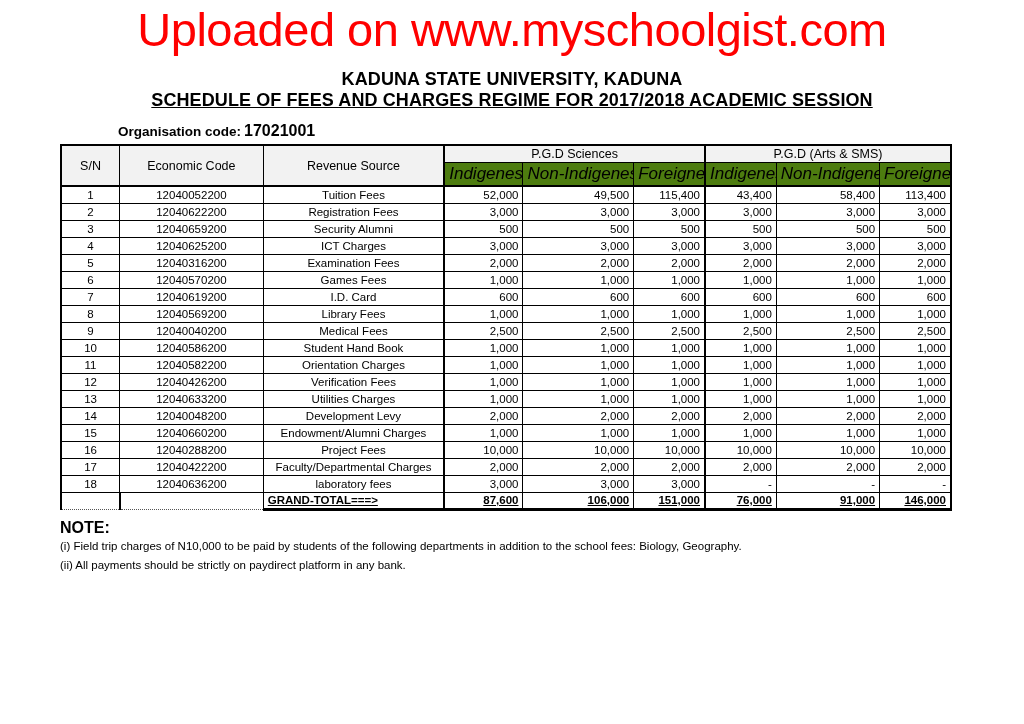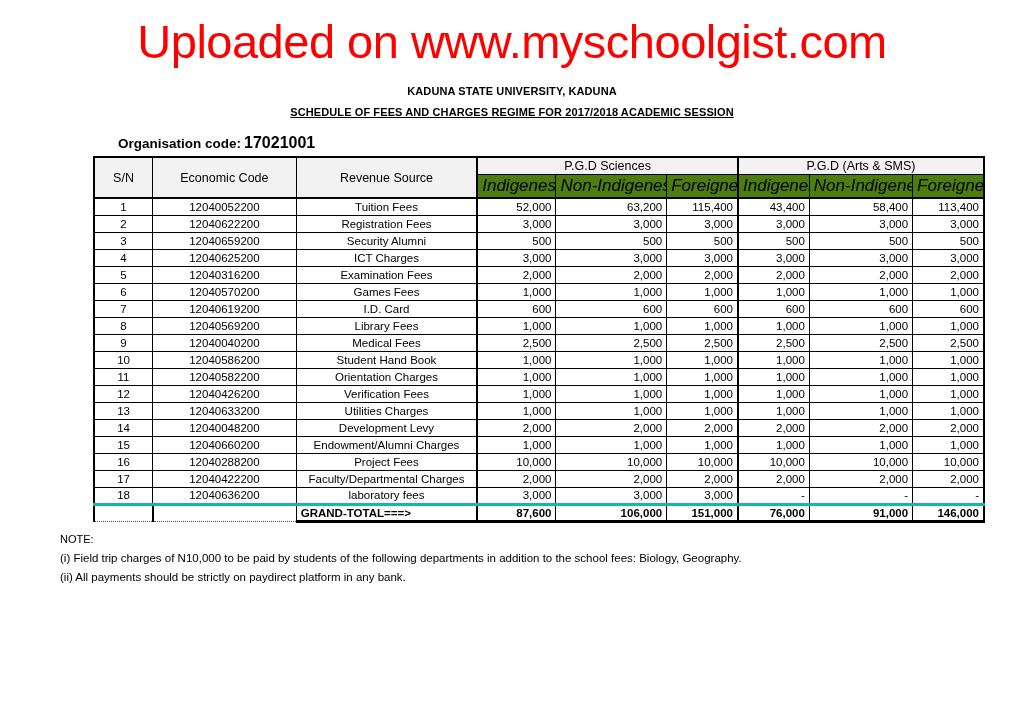--- a/index.html
+++ b/index.html
@@ -18,31 +18,31 @@
   }
 
   
   .watermark {
     color: #ff0000;
     font-size: 47px;
     font-weight: 400;
     text-align: center;
     line-height: 1;
     letter-spacing: -0.5px;
-    padding-top: 18px;
+    padding-top: 6px;
     white-space: nowrap;
   }
 
   
   .doc-heading {
     text-align: center;
     margin-top: 16px;
   }
   .doc-heading .line {
-    font-size: 11px;
+    font-size: 18px;
     font-weight: bold;
     line-height: 21px;
     letter-spacing: 0.1px;
   }
   .doc-heading .line.underlined {
     text-decoration: underline;
   }
 
   
   .org-code {
@@ -59,21 +59,20 @@
   
   .table-wrap {
     margin-left: 60px;
     width: 880px;
   }
   table.fees {
     border-collapse: collapse;
     table-layout: fixed;
     width: 892px;
     font-size: 11.5px;
-    margin-left: 33px;
   }
   table.fees td, table.fees th {
     border: 1px solid #000;
     padding: 1px 4px;
     height: 17px;
     overflow: hidden;
     white-space: nowrap;
     font-weight: normal;
     box-sizing: border-box;
   }
@@ -110,35 +109,36 @@
 
   
   tbody td { border-top: 1px dotted #555; border-bottom: 1px dotted #555; }
   tbody td.sn   { text-align: center; }
   tbody td.code { text-align: center; }
   tbody td.src  { text-align: center; }
   tbody td.num  { text-align: right; }
 
   tbody tr.total td {
     font-weight: bold;
-    border-top: 3px solid #14b8a6;
+    border-top: 1px solid #14b8a6;
     border-bottom: 3px solid #000;
+    text-decoration: underline;
   }
   tbody tr.total td.src { text-align: left; }
   tbody tr.total td.empty { border-bottom: 1px dotted #555; border-left: 2.5px solid #000; }
 
   
   .notes {
     margin: 7px 0 0 60px;
     font-size: 11.5px;
     line-height: 19px;
   }
   .notes .note-title {
-    font-weight: normal;
-    font-size: 11px;
+    font-weight: bold;
+    font-size: 16px;
   }
 </style>
 </head>
 <body>
 
 <div class="watermark" style="color: rgb(255, 0, 0);">Uploaded on www.myschoolgist.com</div>
 
 <div class="doc-heading">
   <div class="line">KADUNA STATE UNIVERSITY, KADUNA</div>
   <div class="line underlined">SCHEDULE OF FEES AND CHARGES REGIME FOR 2017/2018 ACADEMIC SESSION</div>
@@ -177,21 +177,21 @@
         <th class="sub">Non-Indigenes</th>
         <th class="sub br-thick">Foreigners</th>
       </tr>
     </thead>
     <tbody id="fees-body">
         <tr class="first-row">
           <td class="sn bl-thick bt-thick">1</td>
           <td class="code bt-thick">12040052200</td>
           <td class="src bt-thick">Tuition Fees</td>
           <td class="num bl-thick bt-thick">52,000</td>
-          <td class="num bt-thick">63,200</td>
+          <td class="num bt-thick">49,500</td>
           <td class="num bt-thick">115,400</td>
           <td class="num bl-thick bt-thick">43,400</td>
           <td class="num bt-thick">58,400</td>
           <td class="num br-thick bt-thick">113,400</td>
         </tr>
         <tr>
           <td class="sn bl-thick">2</td>
           <td class="code">12040622200</td>
           <td class="src">Registration Fees</td>
           <td class="num bl-thick">3,000</td>

